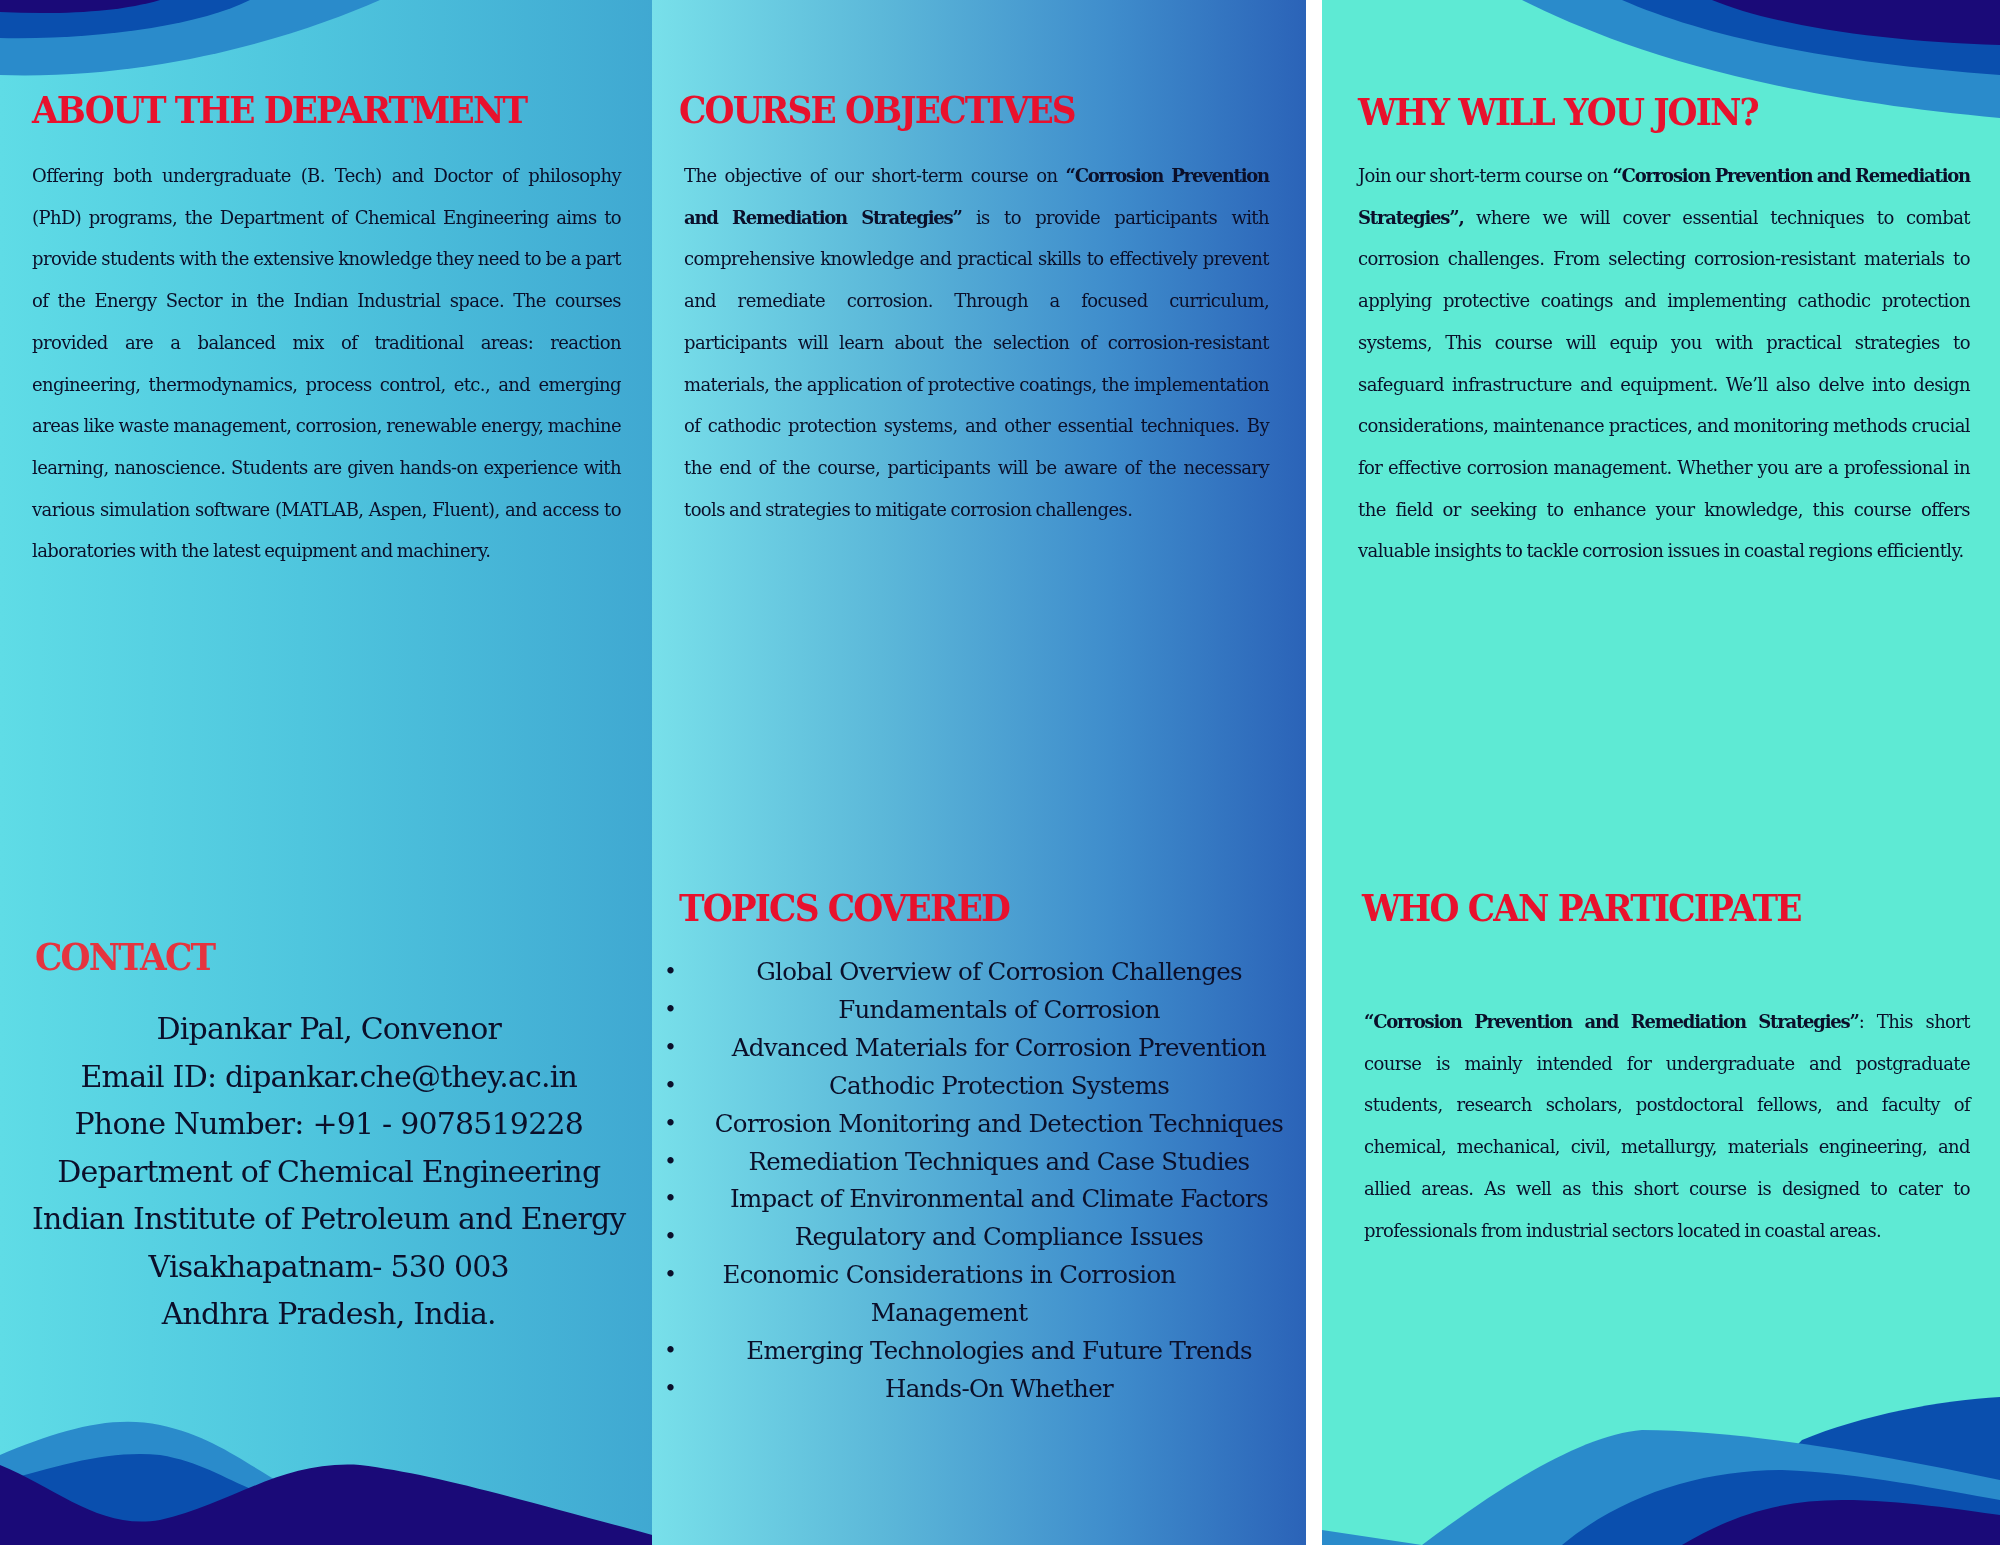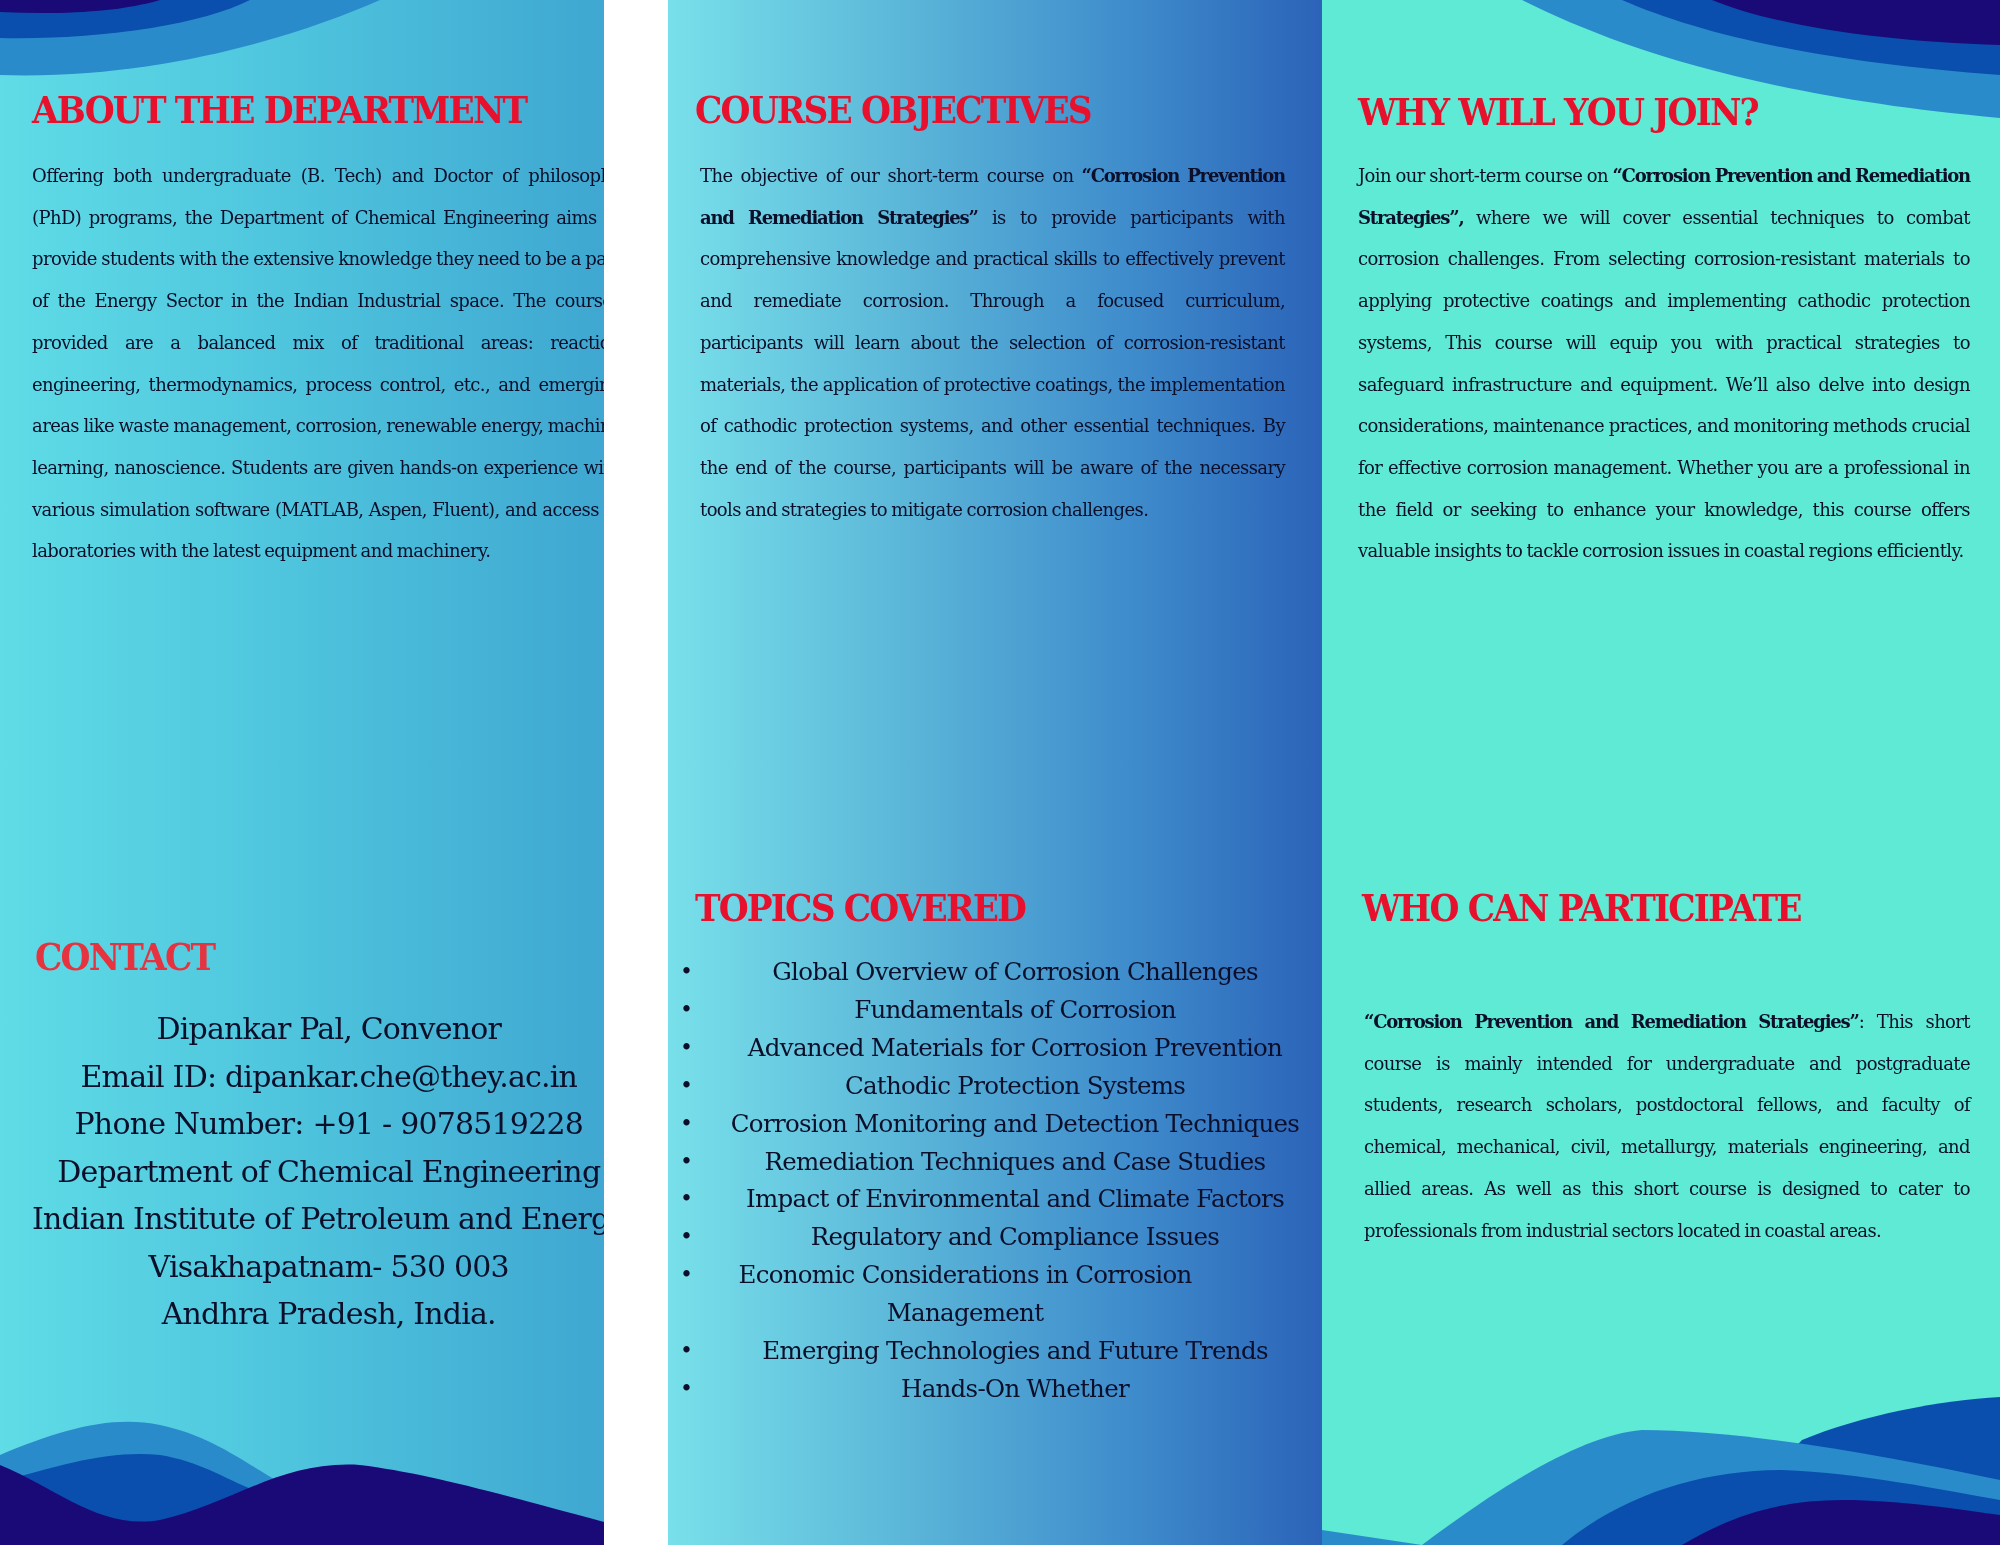--- a/index.html
+++ b/index.html
@@ -1,21 +1,21 @@
 <!DOCTYPE html>
 <html><head>
 <meta charset="utf-8">
 <style>
   * { box-sizing: border-box; margin: 0; padding: 0; }
   html, body { width: 2000px; height: 1545px; overflow: hidden; }
   body { position: relative; font-family: "DejaVu Serif", serif; color: #0b0f2a; }
 
   .panel { position: absolute; top: 0; height: 1545px; overflow: hidden; }
-  #panel-left  { left: 0;    width: 604px;  background: linear-gradient(90deg, #5fdce6 0%, #4fc6de 45%, #3fa7d1 100%); }
-  #panel-mid   { left: 668px; width: 654px; background: linear-gradient(90deg, #78e0ea 0%, #5cb8d9 35%, #3f8dcc 70%, #2b63b8 100%); padding-left: 27px; }
+  #panel-left  { left: 0;    width: 668px;  background: linear-gradient(90deg, #5fdce6 0%, #4fc6de 45%, #3fa7d1 100%); }
+  #panel-mid   { left: 652px; width: 654px; background: linear-gradient(90deg, #78e0ea 0%, #5cb8d9 35%, #3f8dcc 70%, #2b63b8 100%); padding-left: 27px; }
   #panel-right { left: 1322px; width: 678px; background: #5eead4; }
 
   svg.wave { position: absolute; pointer-events: none; }
 
   .heading {
     position: absolute;
     font-family: "DejaVu Serif", serif;
     font-weight: bold;
     color: #e8112d;
     font-size: 37px;

